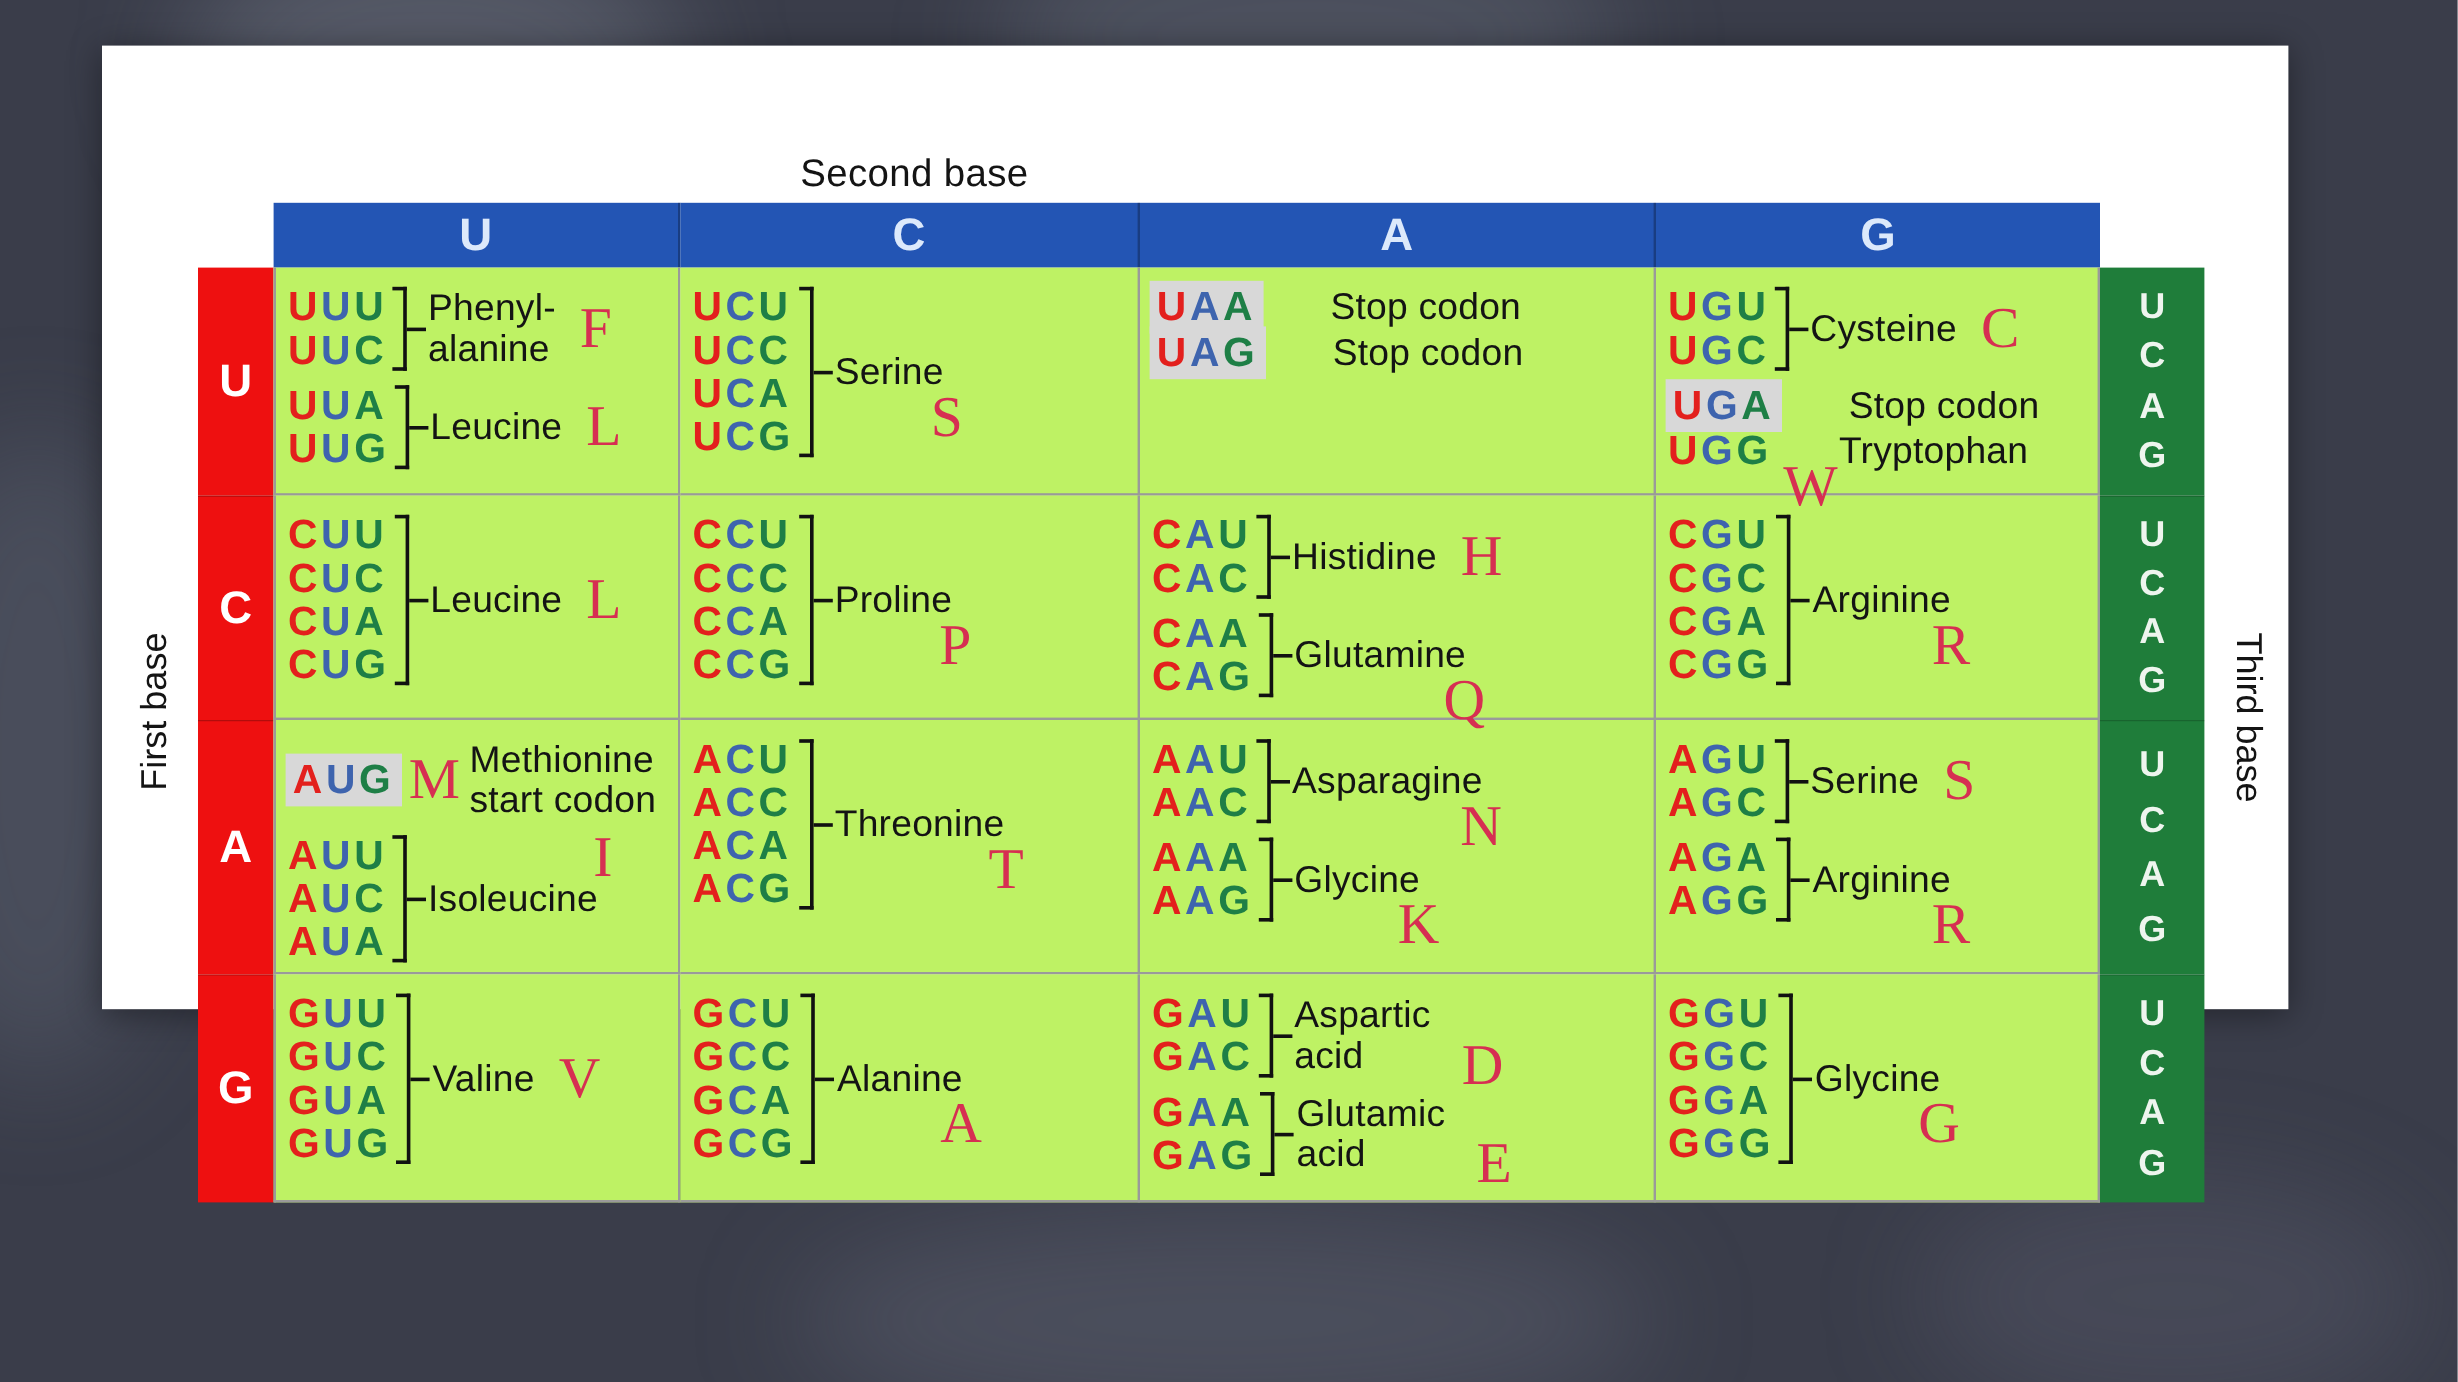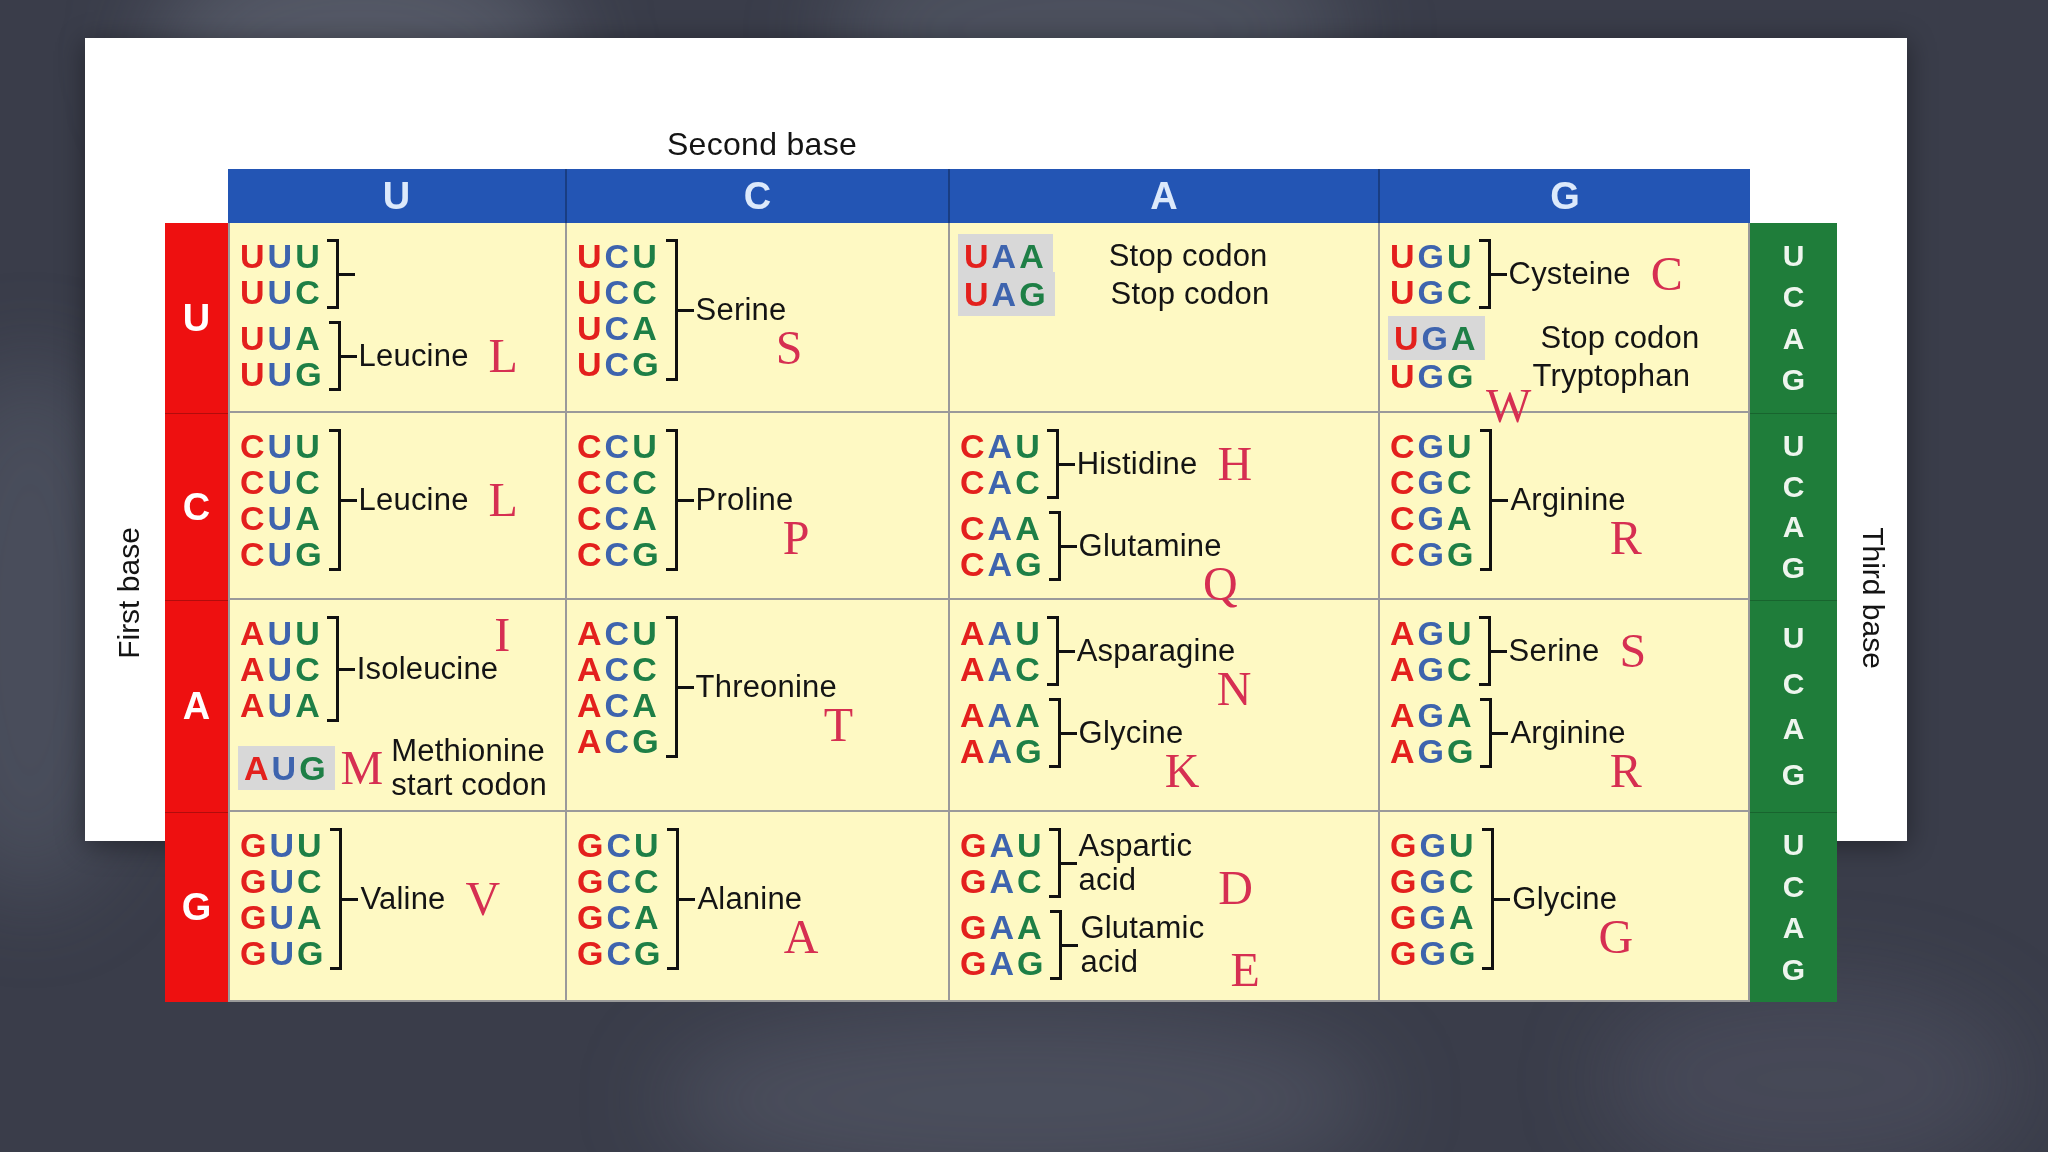--- a/index.html
+++ b/index.html
@@ -56,21 +56,21 @@
   .rowhead.rt { border-top:1px solid rgba(0,0,0,.25); }
   .third {
     background: var(--third-green, #1f7d3a); color:#eef5ee;
     font-weight:bold; font-size:30px; line-height:1;
     display:flex; flex-direction:column; justify-content:space-evenly; align-items:center;
     padding:6px 0;
   }
   .third.rt { border-top:1px solid rgba(0,0,0,.2); }
 
   .cell {
-    background:#fef9c3;
+    background:#bef264;
     border-right:2px solid #9a9a9a; border-bottom:2px solid #9a9a9a;
     display:flex; flex-direction:column; gap:12px;
     padding:16px 4px 6px 10px;
     position:relative;
   }
   .cell.cfirst { border-left:2px solid #9a9a9a; }
 
   .entry { display:flex; align-items:center; position:relative; }
   .entry.single + .entry.single { margin-top:-8px; }
   .cstack { display:flex; align-items:stretch; }
@@ -152,20 +152,29 @@
       <div class="cell cfirst" style="grid-area: 2 / 2;">
         <div class="entry group">
           <div class="cstack">
             <div class="codons">
               <div class="codon"><span class="p1">U</span><span class="p2">U</span><span class="p3">U</span></div>
               <div class="codon"><span class="p1">U</span><span class="p2">U</span><span class="p3">C</span></div>
             </div>
             <div class="bracket"></div>
           </div>
           <div class="connector"></div>
+          <div class="labelwrap">
+            <div class="label-row">
+              <div class="name">
+                <div class="">Phenyl-</div>
+                <div class="">alanine</div>
+              </div>
+              <div class="code right">F</div>
+            </div>
+          </div>
         </div>
         <div class="entry group">
           <div class="cstack">
             <div class="codons">
               <div class="codon"><span class="p1">U</span><span class="p2">U</span><span class="p3">A</span></div>
               <div class="codon"><span class="p1">U</span><span class="p2">U</span><span class="p3">G</span></div>
             </div>
             <div class="bracket"></div>
           </div>
           <div class="connector"></div>
@@ -362,47 +371,47 @@
             <div class="label-row">
               <div class="name">
                 <div class="">Arginine</div>
               </div>
             </div>
             <div class="code below">R</div>
           </div>
         </div>
       </div>
       <div class="cell cfirst" style="grid-area: 4 / 2;">
+        <div class="entry single has-after">
+          <div class="codon hl"><span class="p1">A</span><span class="p2">U</span><span class="p3">G</span></div>
+          <div class="code after-codon">M</div>
+          <div class="labelwrap">
+            <div class="label-row">
+              <div class="name">
+                <div class="">Methionine</div>
+                <div class="">start codon</div>
+              </div>
+            </div>
+          </div>
+        </div>
         <div class="entry group">
           <div class="cstack">
             <div class="codons">
               <div class="codon"><span class="p1">A</span><span class="p2">U</span><span class="p3">U</span></div>
               <div class="codon"><span class="p1">A</span><span class="p2">U</span><span class="p3">C</span></div>
               <div class="codon"><span class="p1">A</span><span class="p2">U</span><span class="p3">A</span></div>
             </div>
             <div class="bracket"></div>
           </div>
           <div class="connector"></div>
           <div class="labelwrap">
             <div class="code above">I</div>
             <div class="label-row">
               <div class="name">
                 <div class="">Isoleucine</div>
-              </div>
-            </div>
-          </div>
-        </div>
-        <div class="entry single has-after">
-          <div class="codon hl"><span class="p1">A</span><span class="p2">U</span><span class="p3">G</span></div>
-          <div class="code after-codon">M</div>
-          <div class="labelwrap">
-            <div class="label-row">
-              <div class="name">
-                <div class="">Methionine</div>
-                <div class="">start codon</div>
               </div>
             </div>
           </div>
         </div>
       </div>
       <div class="cell" style="grid-area: 4 / 3;">
         <div class="entry group">
           <div class="cstack">
             <div class="codons">
               <div class="codon"><span class="p1">A</span><span class="p2">C</span><span class="p3">U</span></div>

